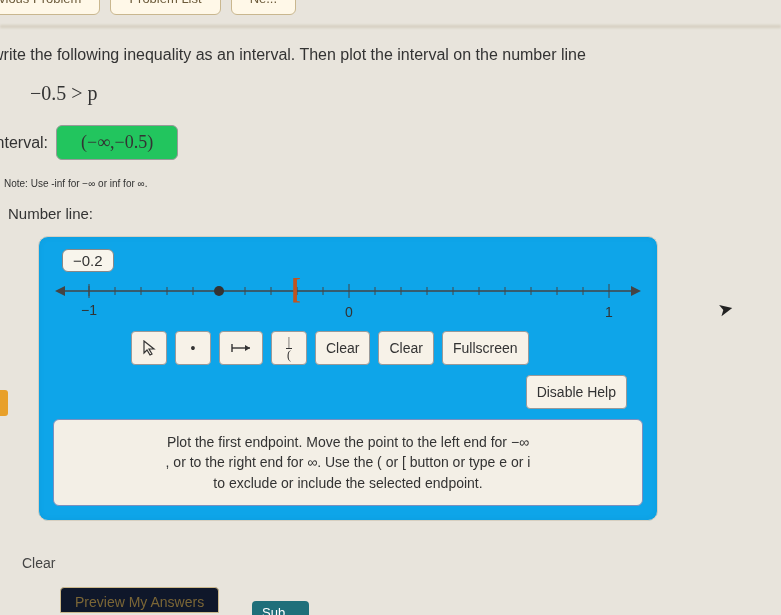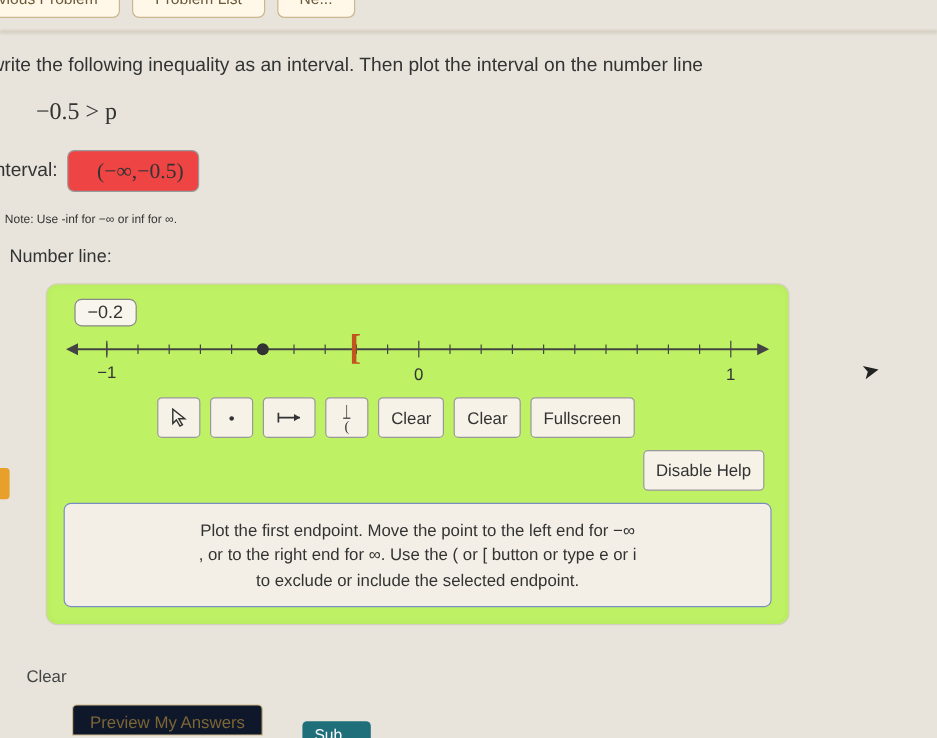--- a/index.html
+++ b/index.html
@@ -40,37 +40,36 @@
     margin: 0 0 20px 26px;
   }
   .interval-row {
     display: flex; align-items: center; gap: 8px;
     margin: 0 0 18px -12px;
     font-size: 16px;
   }
   .interval-input {
     border: 1px solid #999;
     border-radius: 6px;
-    padding: 6px 12px;
+    padding: 6px 24px;
     font-family: 'Times New Roman', serif;
     font-size: 18px;
-    background: #ef4444;
+    background: #22c55e;
     min-width: 110px;
     display: inline-block;
-    text-align: right;
   }
   .note-inf {
     font-size: 10px;
     margin: 0 0 16px 0px;
   }
   .nl-label { font-size: 15px; margin-bottom: 14px; margin-left:4px;}
   .canvas-wrap {
     margin-left: 34px;
     width: 620px;
-    background: #bef264;
+    background: #0ea5e9;
     border: 1px solid #d6cfc1;
     border-radius: 10px;
     padding: 12px 14px 14px 14px;
     box-shadow: 0 0 6px rgba(0,0,0,.05) inset;
   }
   .axis-area {
     position: relative;
     height: 78px;
   }
   .indicator-box {
@@ -97,21 +96,21 @@
     min-width: 36px;
     height: 34px;
     display: flex;
     align-items: center;
     justify-content: center;
     font-size: 14px;
     padding: 0 10px;
     cursor: pointer;
   }
   .toolbar-row2 {
-    display:flex; justify-content:flex-end; margin-top:10px; margin-right:6px;
+    display:flex; justify-content:flex-end; margin-top:10px; margin-right:16px;
   }
   .help-panel {
     margin-top: 10px;
     border: 1px solid #7a8fbf;
     border-radius: 6px;
     padding: 12px 12px;
     font-size: 14px;
     color: #333;
     background: #f3efe6;
     text-align: center;

